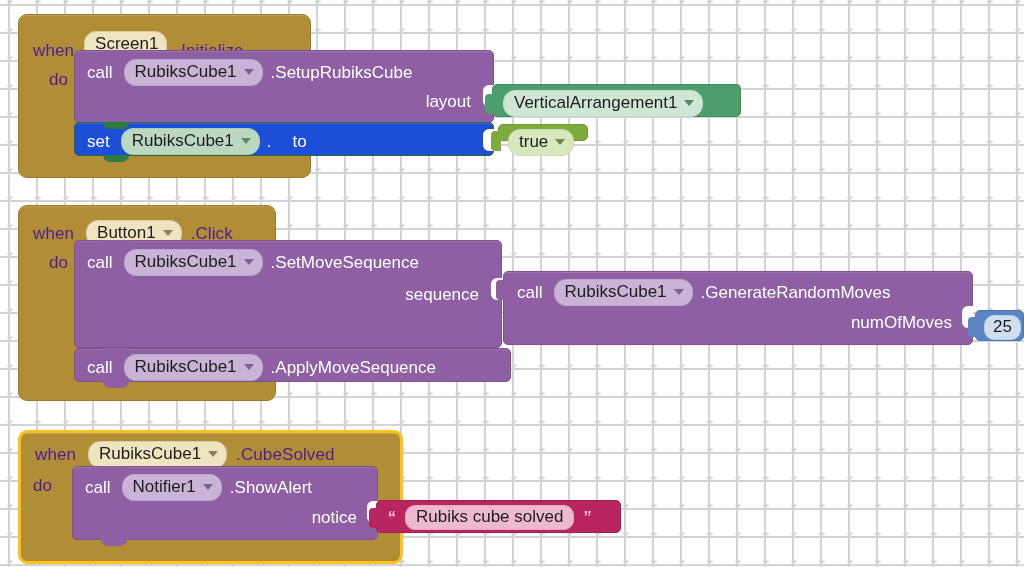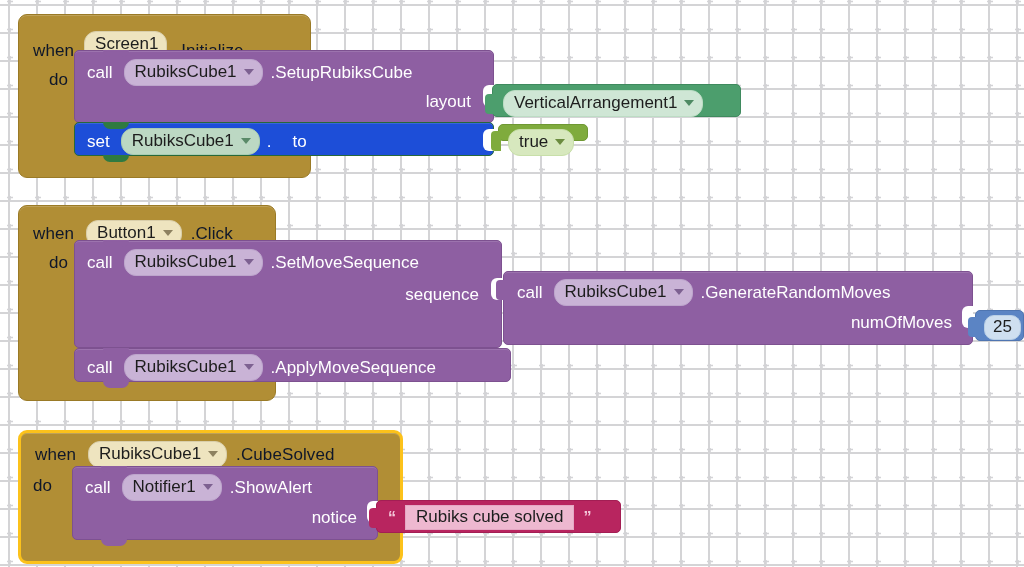--- a/index.html
+++ b/index.html
@@ -27,21 +27,21 @@
     background:#b18e35;
     border:1.5px solid #9a7a26;
     border-radius:9px;
     box-shadow:inset 0 1px 0 rgba(255,255,255,.18);
   }
   .event.selected{
     border:3px solid #fcc21b;
   }
 
   .row{position:absolute;display:flex;align-items:center;}
-  .kw{color:#0f172a;font-size:17px;letter-spacing:.1px;}
+  .kw{color:#4c1d95;font-size:17px;letter-spacing:.1px;}
 
   
   .field{
     display:inline-flex;align-items:center;gap:7px;
     border-radius:12px;
     padding:2px 8px 3px 10px;
     font-size:17px;color:#1d1d1d;
     line-height:20px;
     white-space:nowrap;
   }
@@ -300,20 +300,20 @@
       <span class="txt" style="margin-left:8px;">.ShowAlert</span>
     </div>
     <div class="lbl-right" style="right:20px;top:41px;">notice</div>
     <div class="socket" style="right:-1px;top:34px;"></div>
   </div>
 
   <div class="blk textblk" style="left:376px;top:500px;width:245px;height:33px;">
     <div class="plug" style="background:#b8255f;top:7px;"></div>
     <div class="row" style="left:11px;top:4px;">
       <span class="quote">“</span>
-      <span class="field field-pink" style="margin-left:9px;padding:1px 10px 2px 10px;border-radius:0;">
+      <span class="field field-pink" style="margin-left:9px;padding:1px 10px 2px 10px;border-radius:10px;">
         <span>Rubiks cube solved</span>
       </span>
       <span class="quote" style="margin-left:9px;">”</span>
     </div>
   </div>
 
 </div>
 
 </body></html>

